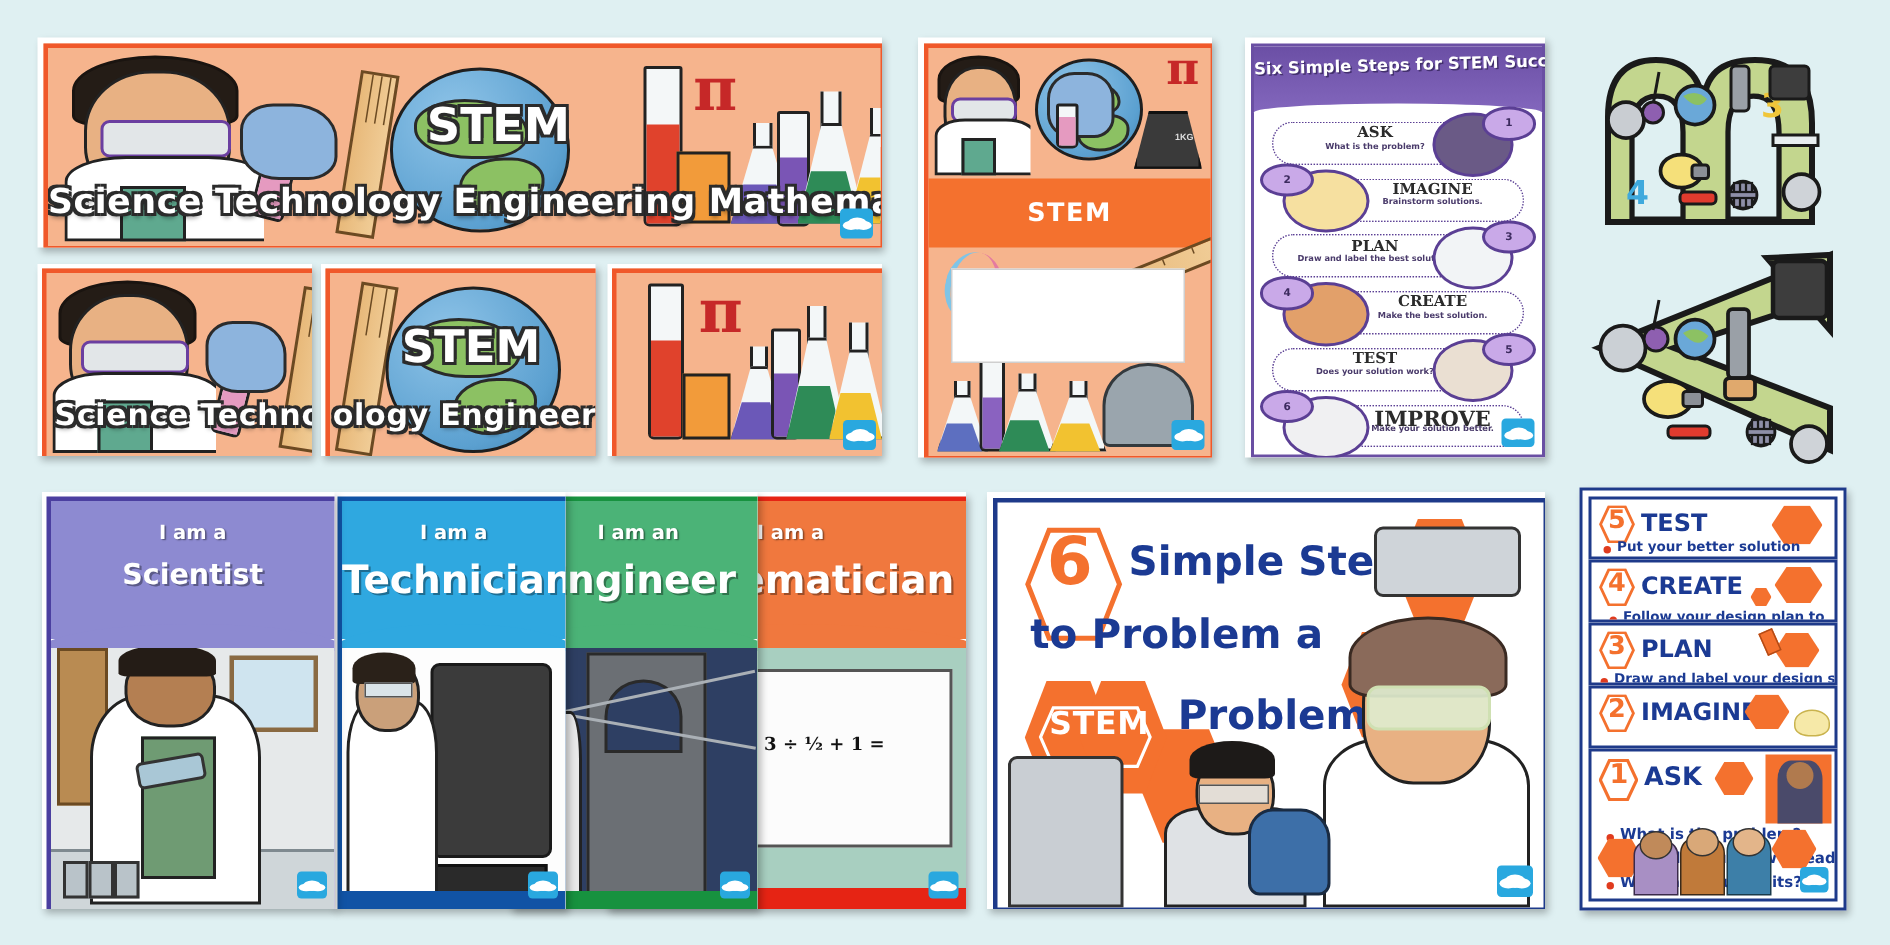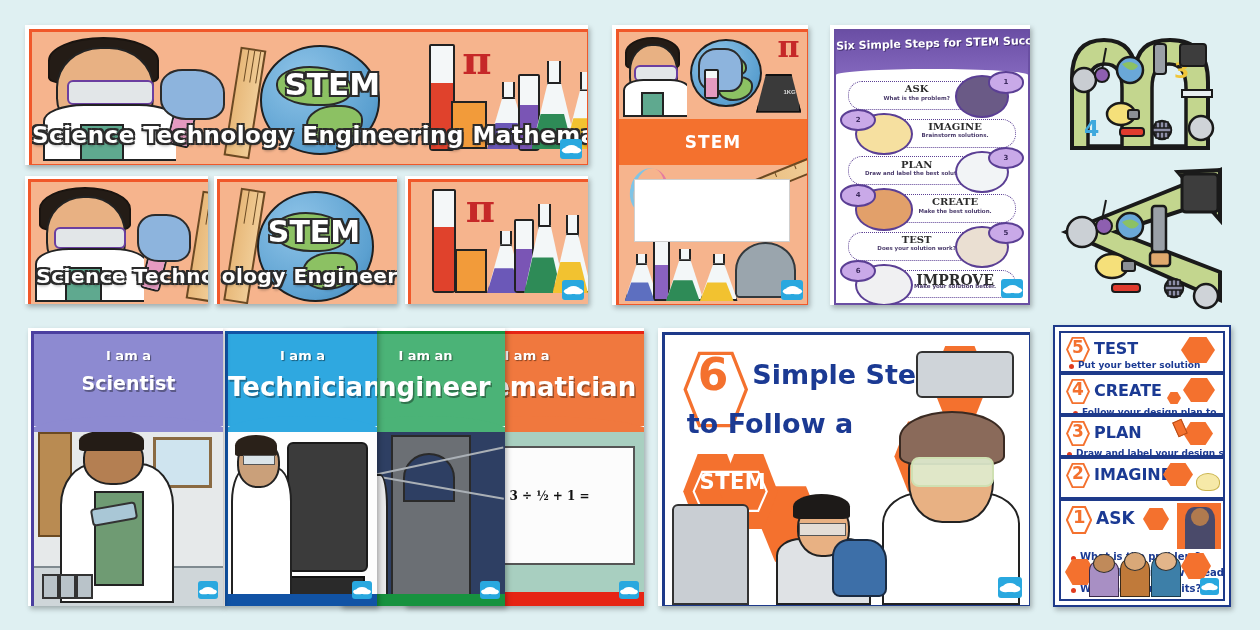--- a/index.html
+++ b/index.html
@@ -515,28 +515,29 @@
 
       <div class="hexo" style="right:11%;top:4%;width:16%;height:27%;"></div>
       <div class="hexo" style="right:22%;top:32%;width:15%;height:26%;"></div>
       <div class="hexo" style="left:26%;top:56%;width:17%;height:28%;"></div>
 
       <svg style="position:absolute;left:5%;top:5%;width:18%;height:30%;" viewBox="0 0 60 70">
         <polygon points="15,2 45,2 58,35 45,68 15,68 2,35" fill="none" stroke="#f4712e" stroke-width="3"></polygon>
       </svg>
       <div class="six" style="left:9%;top:5%;font-size:44px;">6</div>
       <div class="t1" style="left:24%;top:9%;font-size:27px;">Simple Steps</div>
-      <div class="t2" style="left:6%;top:27%;font-size:27px;">to Follow a</div>
+      <div class="t2" style="left:6%;top:27%;font-size:27px;">to Problem a</div>
 
       <div class="hexo" style="left:5%;top:44%;width:16%;height:28%;"></div>
       <div class="hexo" style="left:15%;top:44%;width:16%;height:28%;"></div>
       <svg style="position:absolute;left:7.5%;top:46%;width:21%;height:24%;" viewBox="0 0 90 50">
         <polygon points="12,2 78,2 88,25 78,48 12,48 2,25" fill="none" stroke="#fff" stroke-width="2.5"></polygon>
       </svg>
       <div class="stemlabel" style="left:9.5%;top:50%;font-size:21px;letter-spacing:.5px;">STEM</div>
+      <div class="t3" style="left:33%;top:47%;font-size:27px;">Problem</div>
 
       <div style="position:absolute;right:2%;bottom:0;width:40%;height:72%;">
         <div style="position:absolute;left:4%;bottom:0;width:92%;height:56%;background:#fff;border:2px solid #222;border-radius:28% 28% 0 0;"></div>
         <div style="position:absolute;left:22%;top:6%;width:56%;height:50%;background:#e8b183;border:2px solid #222;border-radius:46% 46% 40% 40%;"></div>
         <div style="position:absolute;left:16%;top:0;width:70%;height:26%;background:#8a6a5a;border:2px solid #3a2a22;border-radius:50% 50% 16% 16%;"></div>
         <div style="position:absolute;left:24%;top:24%;width:54%;height:13%;background:rgba(222,236,206,.92);border:2.5px solid #cfe0b2;border-radius:8px;"></div>
       </div>
       <div style="position:absolute;left:30%;bottom:0;width:26%;height:42%;">
         <div style="position:absolute;left:2%;bottom:0;width:96%;height:56%;background:#dfe2e5;border:2px solid #222;border-radius:26% 26% 0 0;"></div>
         <div style="position:absolute;left:24%;top:8%;width:52%;height:46%;background:#e8b183;border:2px solid #222;border-radius:46%;"></div>

